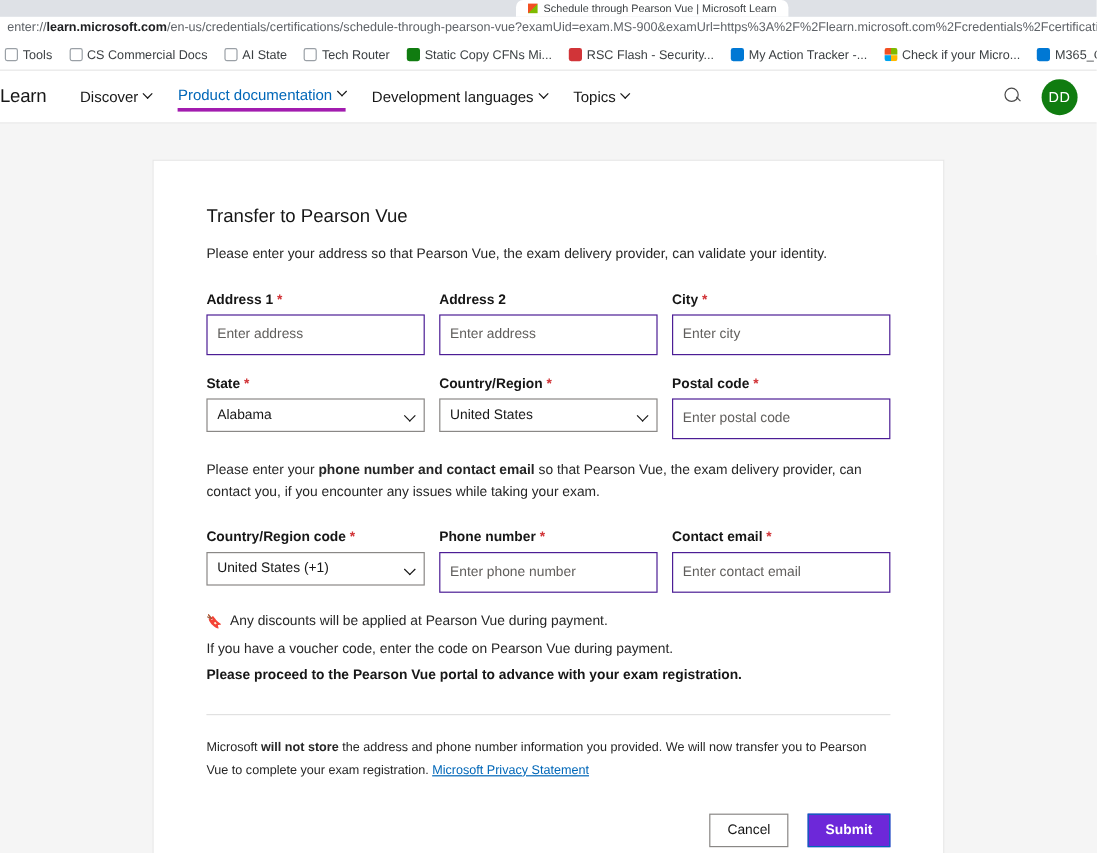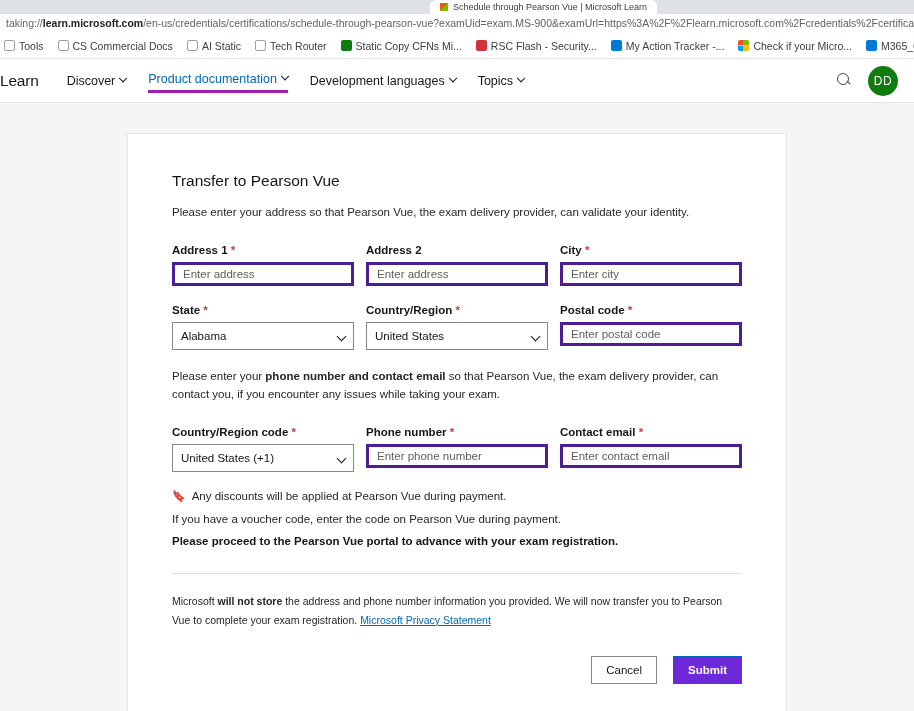--- a/index.html
+++ b/index.html
@@ -210,22 +210,22 @@
   .lbl {
     font-size: 11.5px;
     color: #161616;
     font-weight: bold;
     display: block;
     margin-bottom: 6px;
   }
   .req { color: #d13438; font-weight: bold; }
   input[type="text"] {
     width: 100%;
-    height: 24px;
-    border: 3px solid #4c1d95;
+    height: 34px;
+    border: 1px solid #4c1d95;
     background: #fff;
     padding: 0 8px;
     font-size: 11.5px;
     color: #161616;
     font-family: "Liberation Sans", sans-serif;
   }
   input::placeholder { color: #605e5c; }
   .select-wrap { position: relative; width: 100%; }
   select {
     width: 100%;
@@ -308,36 +308,36 @@
 <body>
 
 <div class="browser-chrome">
   <div class="tab-strip">
     <div class="tab">
       <span class="tab-favicon"></span>
       <span>Schedule through Pearson Vue | Microsoft Learn</span>
     </div>
   </div>
   <div class="url-bar">
-    <span>taking://</span>
+    <span>enter://</span>
       <span class="url-host">learn.microsoft.com</span>
       <span>/en-us/credentials/certifications/schedule-through-pearson-vue?examUid=exam.MS-900&amp;examUrl=https%3A%2F%2Flearn.microsoft.com%2Fcredentials%2Fcertifications</span>
   </div>
   <div class="bookmarks-bar">
     <div class="bm">
       <span class="bm-ico"></span>
       <span>Tools</span>
     </div>
     <div class="bm">
       <span class="bm-ico"></span>
       <span>CS Commercial Docs</span>
     </div>
     <div class="bm">
       <span class="bm-ico"></span>
-      <span>AI Static</span>
+      <span>AI State</span>
     </div>
     <div class="bm">
       <span class="bm-ico"></span>
       <span>Tech Router</span>
     </div>
     <div class="bm">
       <span class="bm-ico green"></span>
       <span>Static Copy CFNs Mi...</span>
     </div>
     <div class="bm">

